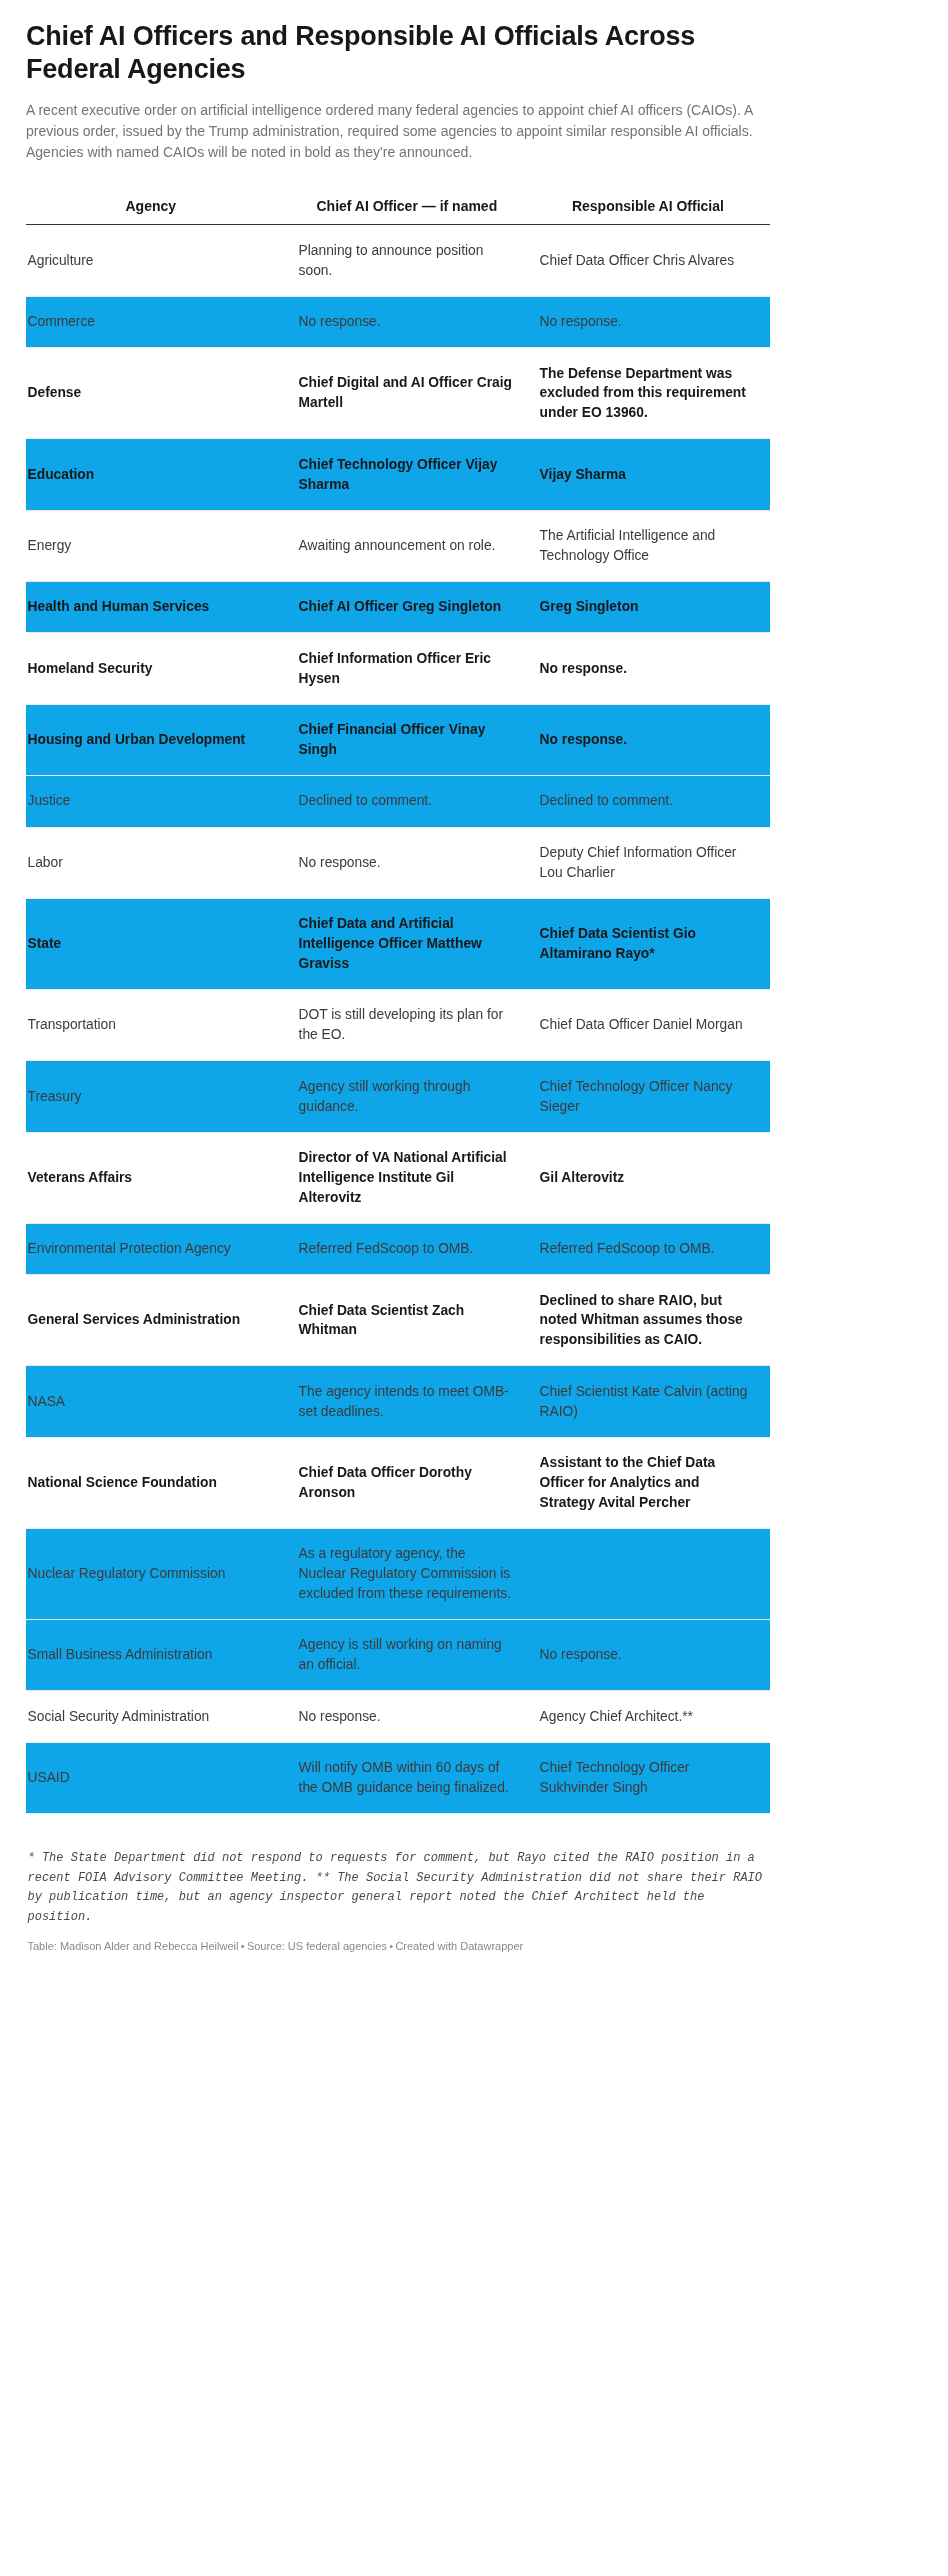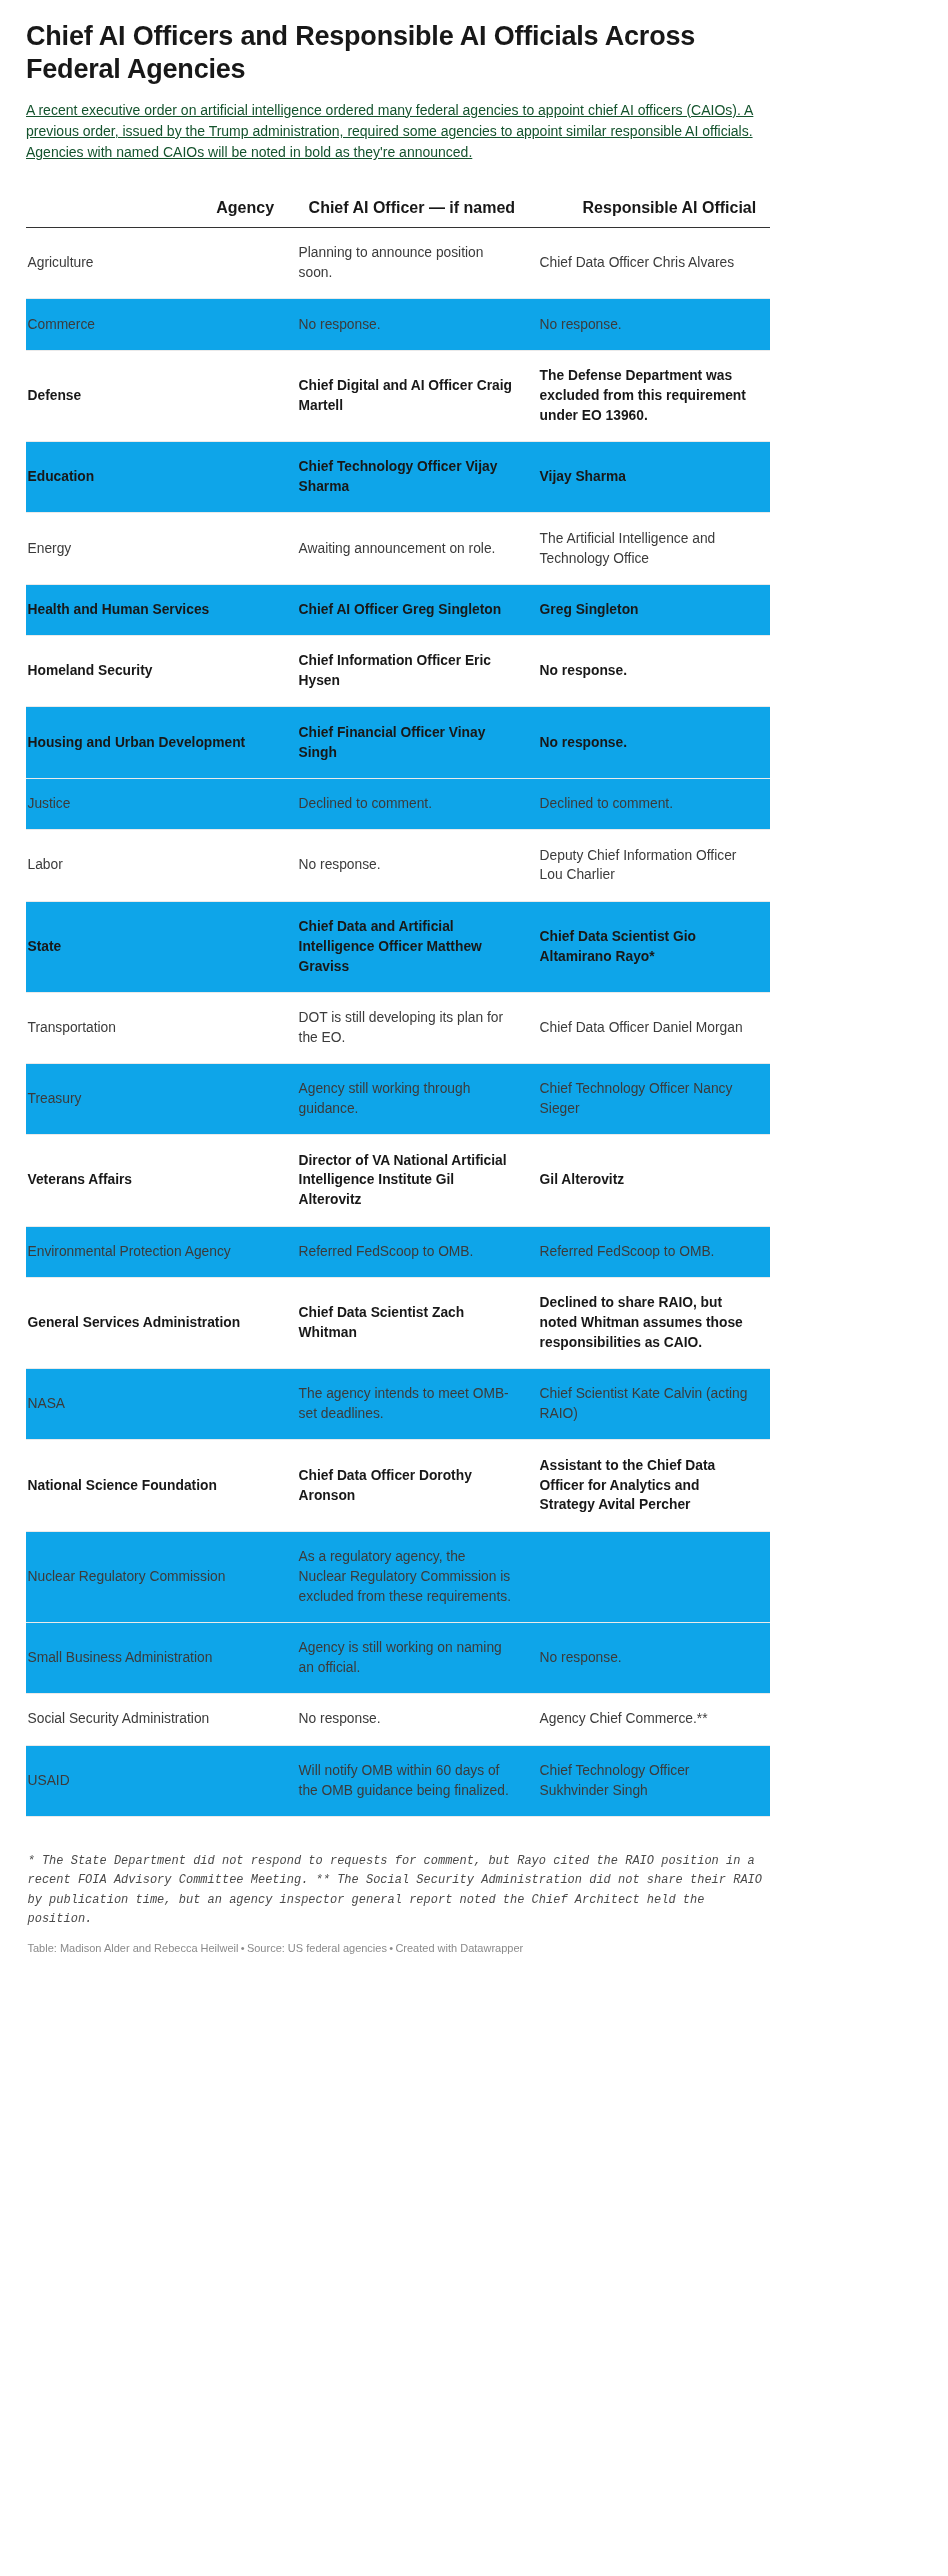--- a/index.html
+++ b/index.html
@@ -24,40 +24,39 @@
     line-height: 1.22;
     font-weight: bold;
     color: #181818;
     margin: 0 0 13.8px 0;
     letter-spacing: -0.2px;
     max-width: 864px;
   }
   p.description {
     font-size: 14px;
     line-height: 1.52;
-    color: #14532d;
+    color: #737373;
     margin: 0 0 34px 0;
     max-width: 857px;
     font-weight: normal;
-    text-decoration: underline;
   }
   table.data-table {
     width: 100%;
     border-collapse: collapse;
     table-layout: fixed;
   }
   table.data-table col.c1 { width: 35.2%; }
   table.data-table col.c2 { width: 32.4%; }
   table.data-table col.c3 { width: 32.4%; }
 
   table.data-table thead th {
-    font-size: 16px;
+    font-size: 14px;
     font-weight: bold;
     color: #181818;
-    text-align: right;
+    text-align: center;
     vertical-align: bottom;
     padding: 0 13.8px 8.4px 0;
     line-height: 1.33;
     border-bottom: 1.5px solid #333333;
   }
   table.data-table thead th:first-child { padding-left: 1.5px; }
   table.data-table thead th:nth-child(2) { padding-left: 10.7px; }
   table.data-table thead th:nth-child(3) { padding-left: 10.7px; }
 
   table.data-table tbody td {
@@ -216,21 +215,21 @@
           <td></td>
         </tr>
         <tr class="shaded">
           <td>Small Business Administration</td>
           <td>Agency is still working on naming an official.</td>
           <td>No response.</td>
         </tr>
         <tr>
           <td>Social Security Administration</td>
           <td>No response.</td>
-          <td>Agency Chief Commerce.**</td>
+          <td>Agency Chief Architect.**</td>
         </tr>
         <tr class="shaded">
           <td>USAID</td>
           <td>Will notify OMB within 60 days of the OMB guidance being finalized.</td>
           <td>Chief Technology Officer Sukhvinder Singh</td>
         </tr>
       </tbody>
   </table>
 
   <p class="footnotes">* The State Department did not respond to requests for comment, but Rayo cited the RAIO position in a recent FOIA Advisory Committee Meeting. ** The Social Security Administration did not share their RAIO by publication time, but an agency inspector general report noted the Chief Architect held the position.</p>

